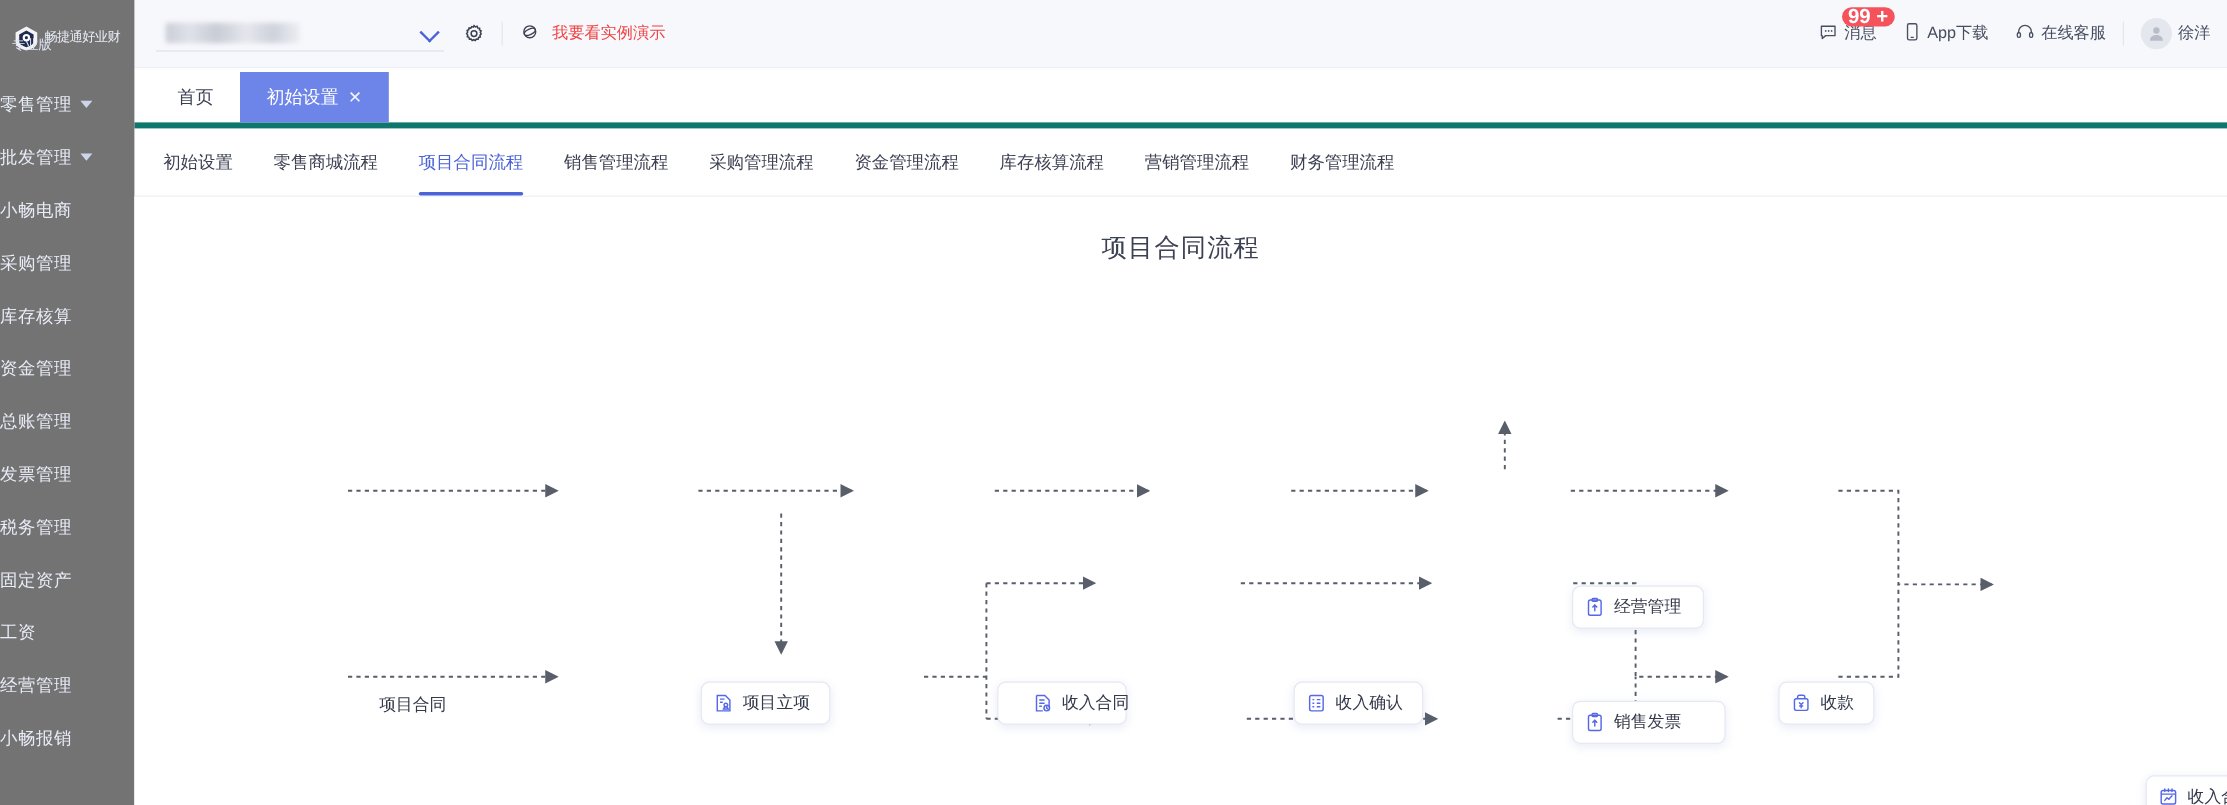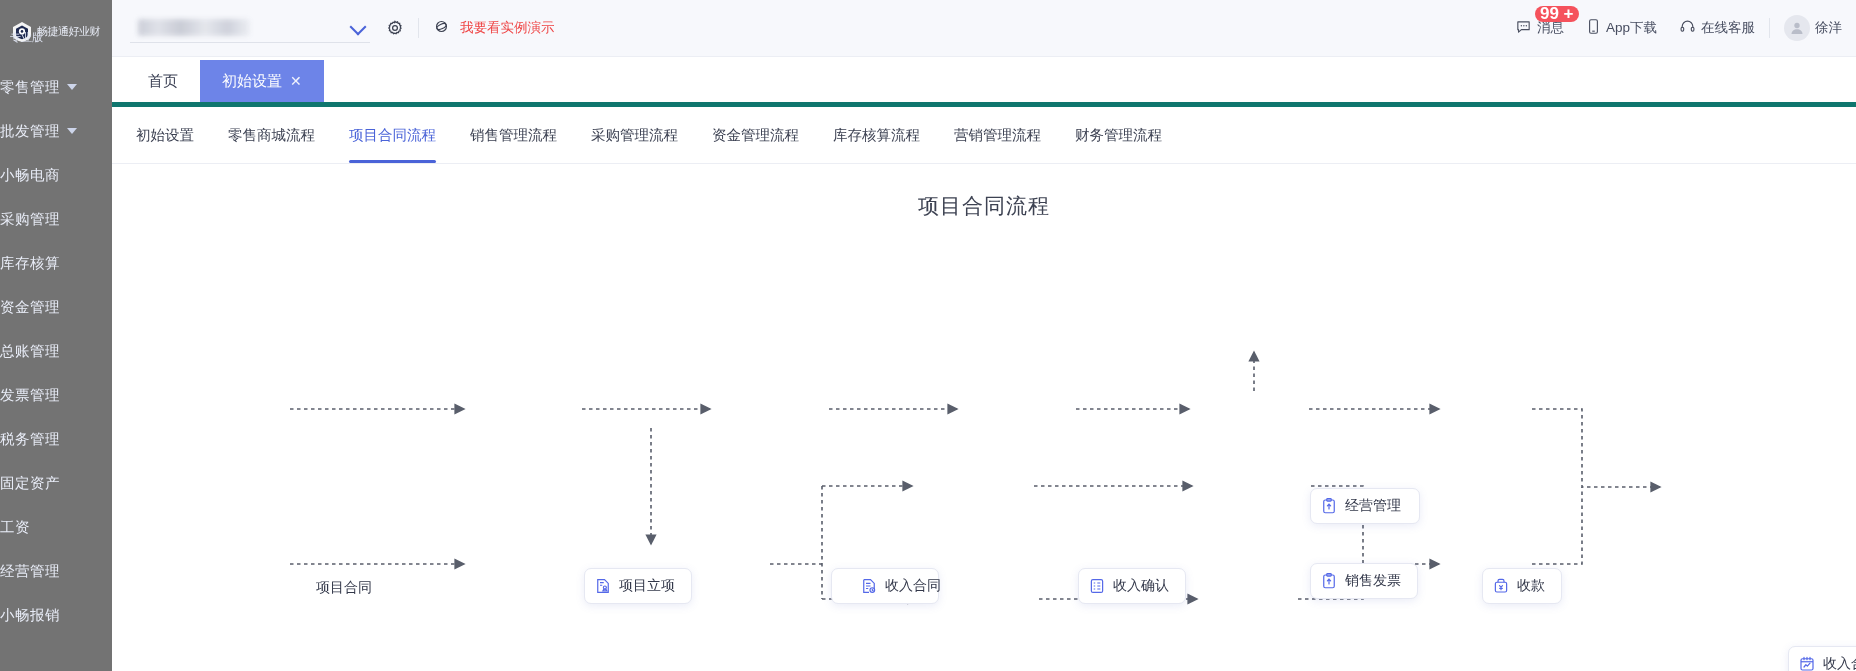--- a/index.html
+++ b/index.html
@@ -414,21 +414,21 @@
         <div class="node" style="left:966px; top:404px; width:108px;">
           <span class="nicon">
             <svg width="18" height="18" viewBox="0 0 24 24" fill="none" stroke="#5468e8" stroke-width="1.6">
               <rect x="4.5" y="3.5" width="15" height="17" rx="2"></rect>
               <path d="M7.6 8h2 M7.6 12h2 M7.6 16h2 M12.4 8h4 M12.4 12h4 M12.4 16h4"></path>
             </svg>
           </span>
           <span class="nlabel">收入确认</span>
         </div>
 
-        <div class="node" style="left:1198px; top:399px; width:108px;">
+        <div class="node" style="left:1198px; top:420px; width:128px;">
           <span class="nicon">
             <svg width="18" height="18" viewBox="0 0 24 24" fill="none" stroke="#5468e8" stroke-width="1.6">
               <rect x="5" y="4" width="14" height="17" rx="2"></rect>
               <rect x="9" y="2.2" width="6" height="3.2" rx="1"></rect>
               <path d="M12 9.5 V16 M12 9.5 L9.8 11.8 M12 9.5 L14.2 11.8" stroke-linecap="round"></path>
             </svg>
           </span>
           <span class="nlabel">销售发票</span>
         </div>
 

